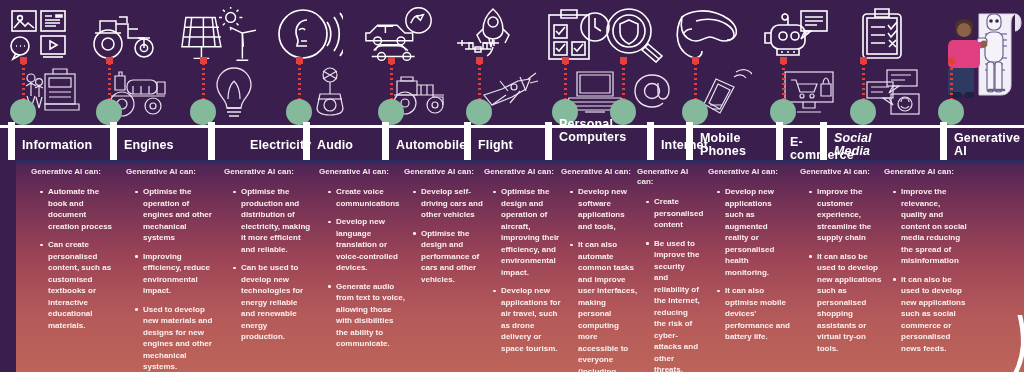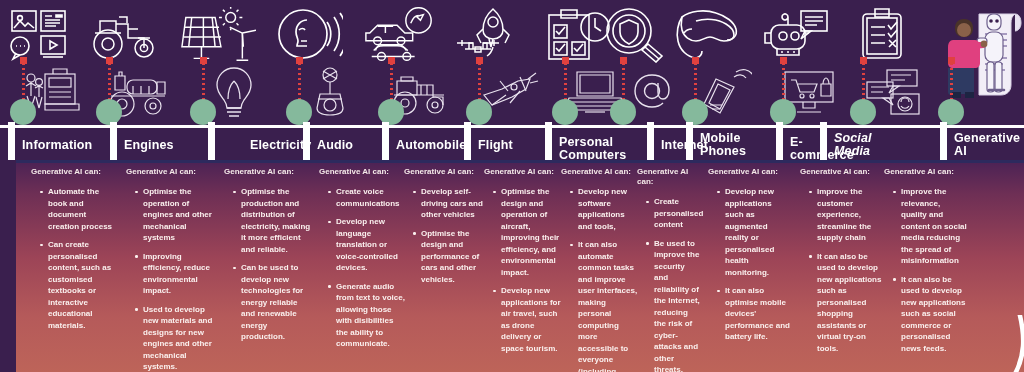--- a/index.html
+++ b/index.html
@@ -97,21 +97,21 @@
   }
   .label-text {
     color: #ffffff;
     font-size: 12.5px;
     font-weight: bold;
     letter-spacing: .15px;
     line-height: 13px;
     padding-left: 14px;
     white-space: pre-line;
   }
-  .label-cell.tall { top: -10px; height: 44px; align-items: flex-end; }
+  .label-cell.tall { top: -10px; height: 44px; align-items: flex-start; }
   .label-cell.tall .divider { top: 4px; height: 38px; }
 
   
   .body-panel {
     position: absolute;
     left: 16px; top: 160px;
     width: 1024px; height: 212px;
     background: linear-gradient(to bottom, #4a2255 0%, #6e2f55 16%, #9c4457 46%, #b55a5a 74%, #bd6459 100%);
     overflow: hidden;
   }

